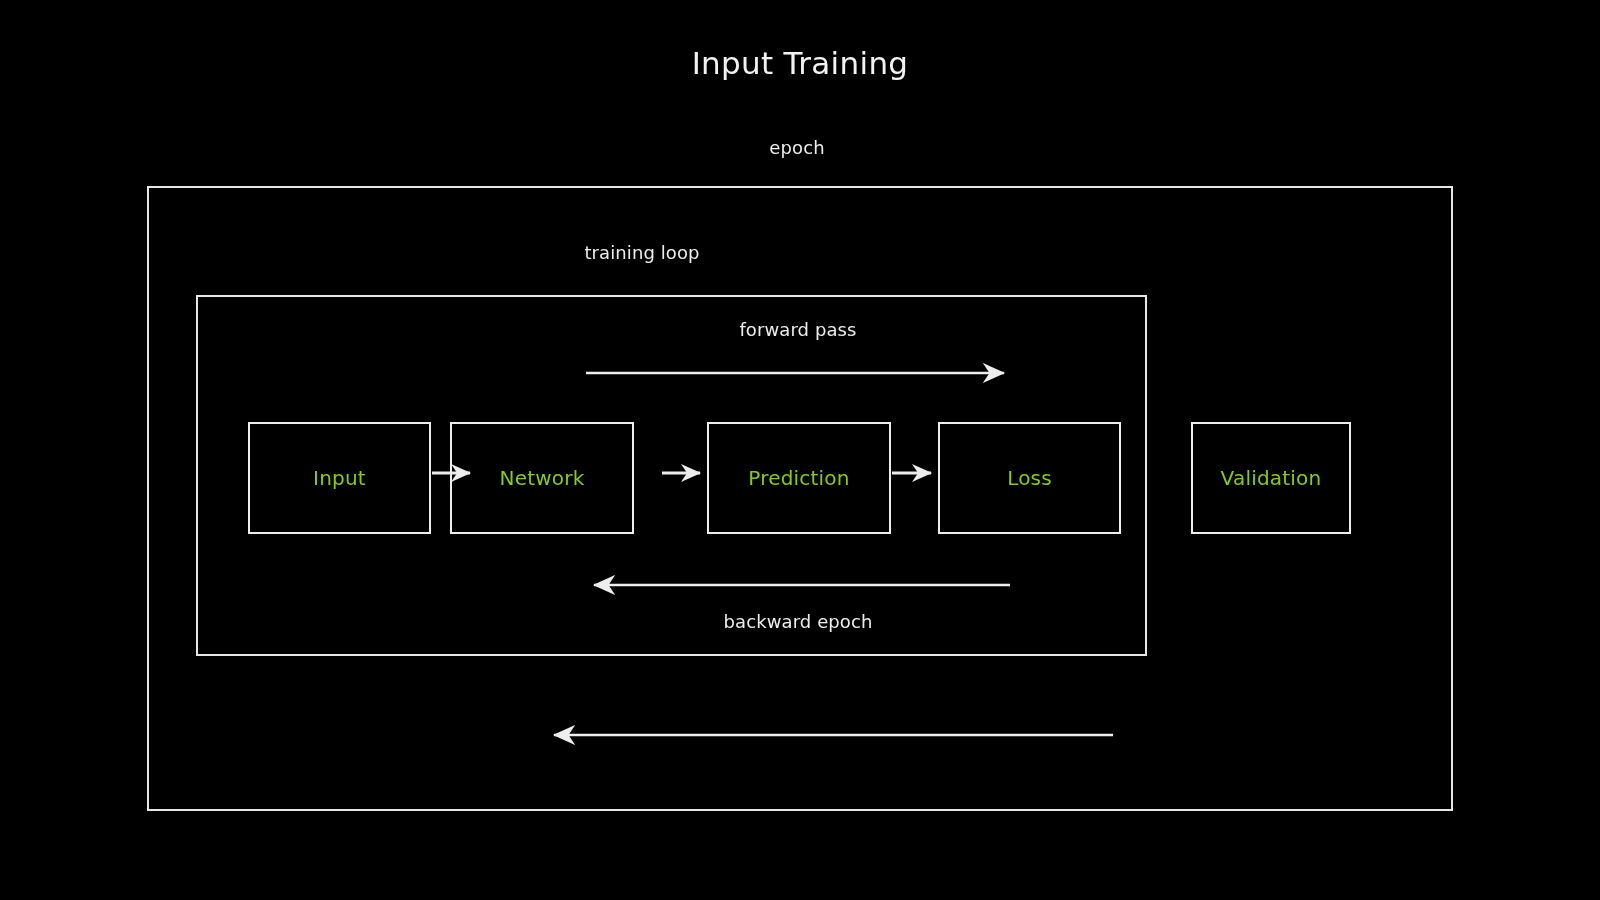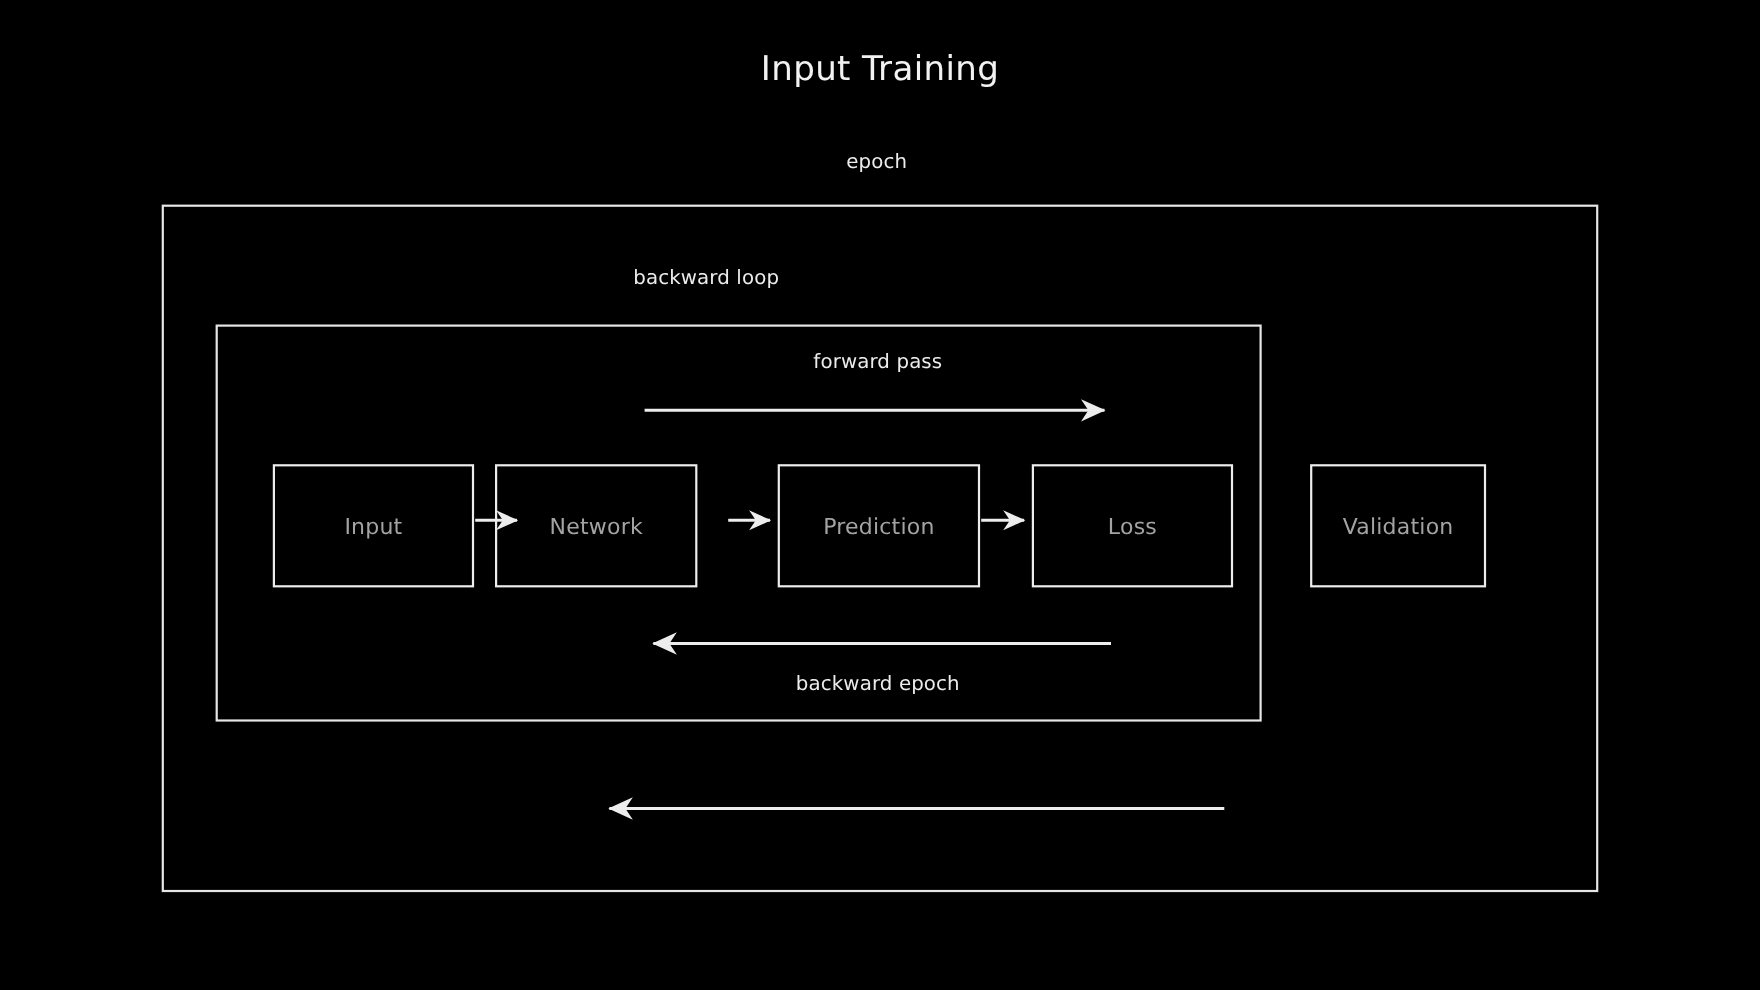--- a/index.html
+++ b/index.html
@@ -79,21 +79,21 @@
     position: absolute;
     top: 422px;
     height: 112px;
     border: 2.5px solid #ededed;
     background: #000000;
     box-sizing: border-box;
     display: flex;
     align-items: center;
     justify-content: center;
     font-size: 20px;
-    color: #a3a3a3;
+    color: #84cc16;
     letter-spacing: 0.2px;
     white-space: nowrap;
   }
   #node-input      { left: 248px;  width: 183px; }
   #node-network    { left: 450px;  width: 184px; }
   #node-prediction { left: 707px;  width: 184px; }
   #node-loss       { left: 938px;  width: 183px; }
   #node-validation { left: 1191px; width: 160px; }
 
   
@@ -109,21 +109,21 @@
 <body>
 
 <div class="canvas">
 
   <div class="title">Input Training</div>
 
   <div class="label center" id="epoch-label">epoch</div>
 
   <div class="region" id="epoch-region"></div>
 
-  <div class="label center" id="loop-label">backward loop</div>
+  <div class="label center" id="loop-label">training loop</div>
 
   <div class="region" id="training-loop-region"></div>
 
   <div class="label center" id="forward-label">forward pass</div>
 
   <div class="label center" id="backward-label">backward epoch</div>
 
   <div class="node" id="node-input">Input</div>
 
   <div class="node" id="node-network">Network</div>

